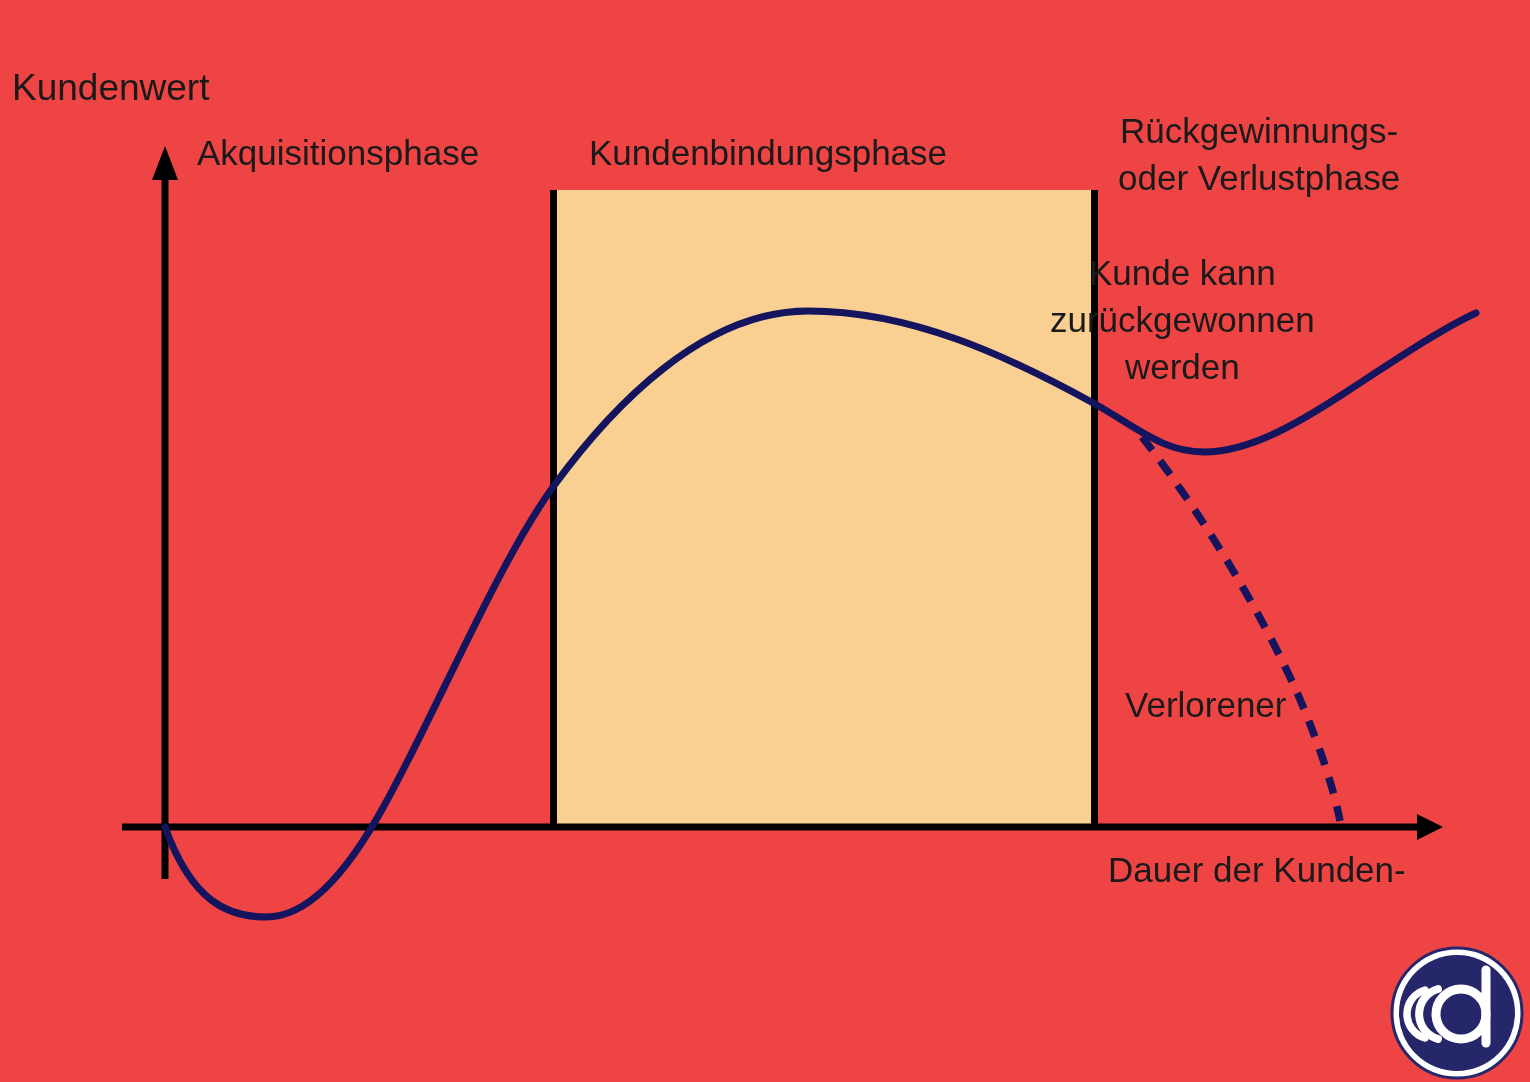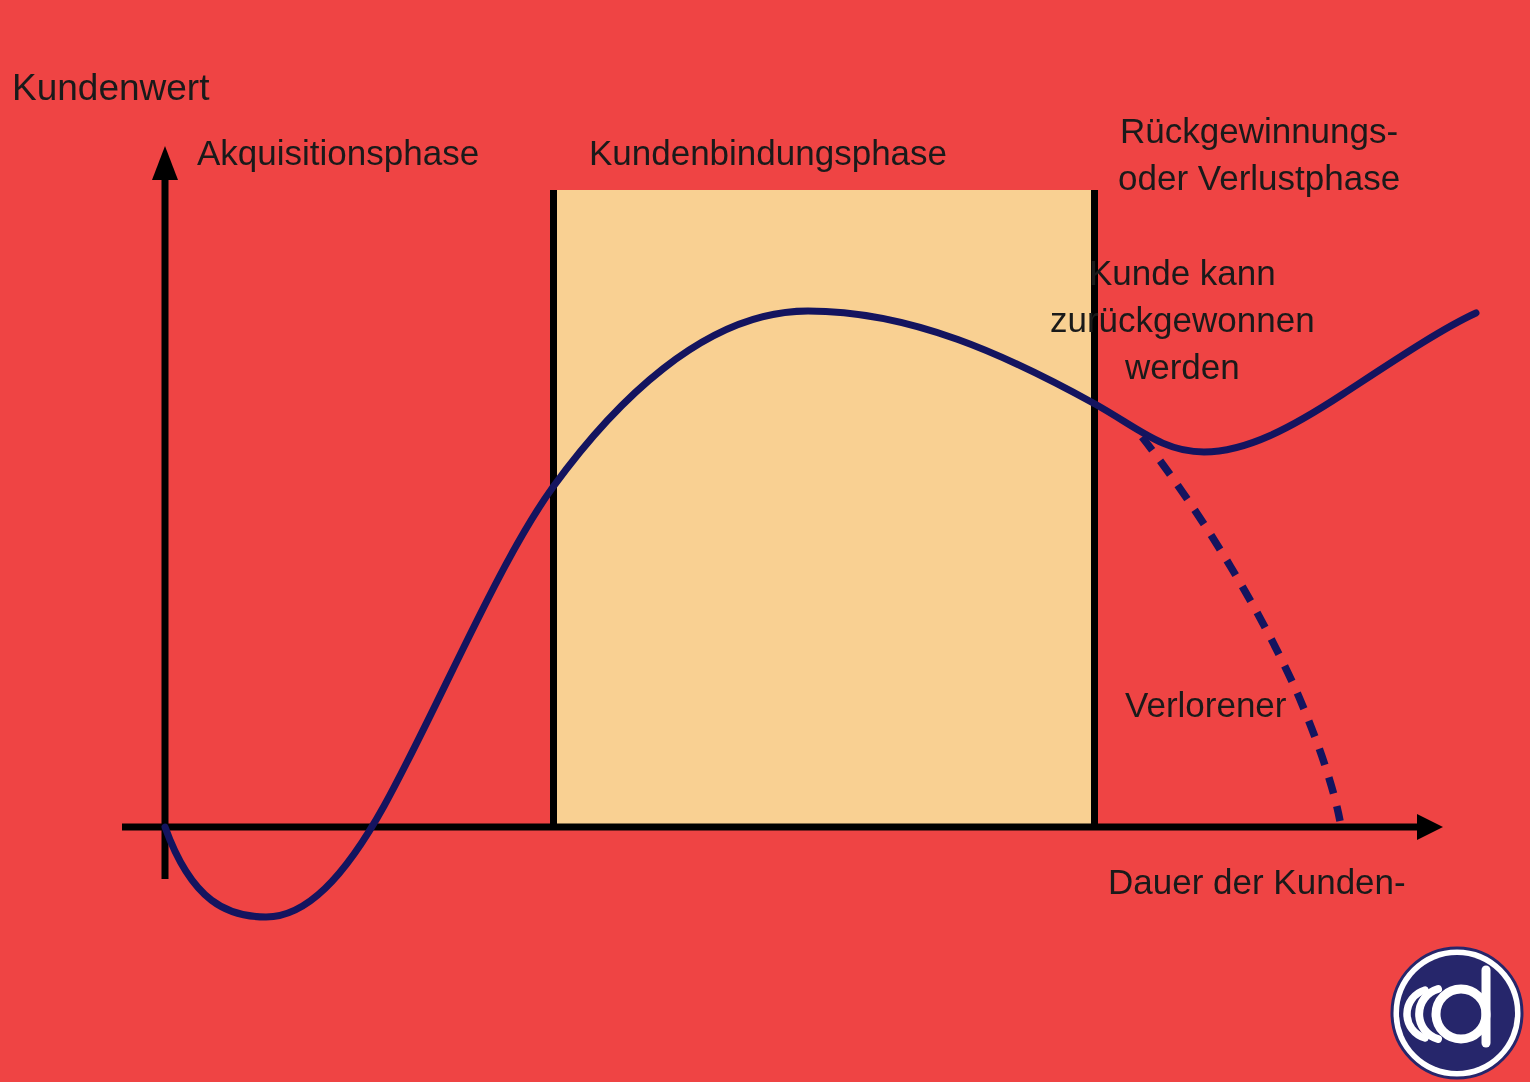--- a/index.html
+++ b/index.html
@@ -78,17 +78,17 @@
   <div class="label" style="left:1050px;top:249px;">
     <div>Kunde kann</div>
     <div>zurückgewonnen</div>
     <div>werden</div>
   </div>
 
   <div class="label" style="left:1125px;top:681px;">
     <div>Verlorener</div>
   </div>
 
-  <div class="label" style="left:1108px;top:846px;margin-top:12px;">
+  <div class="label" style="left:1108px;top:846px;">
     <div>Dauer der Kunden-</div>
   </div>
 
 </div>
 
 </body></html>

